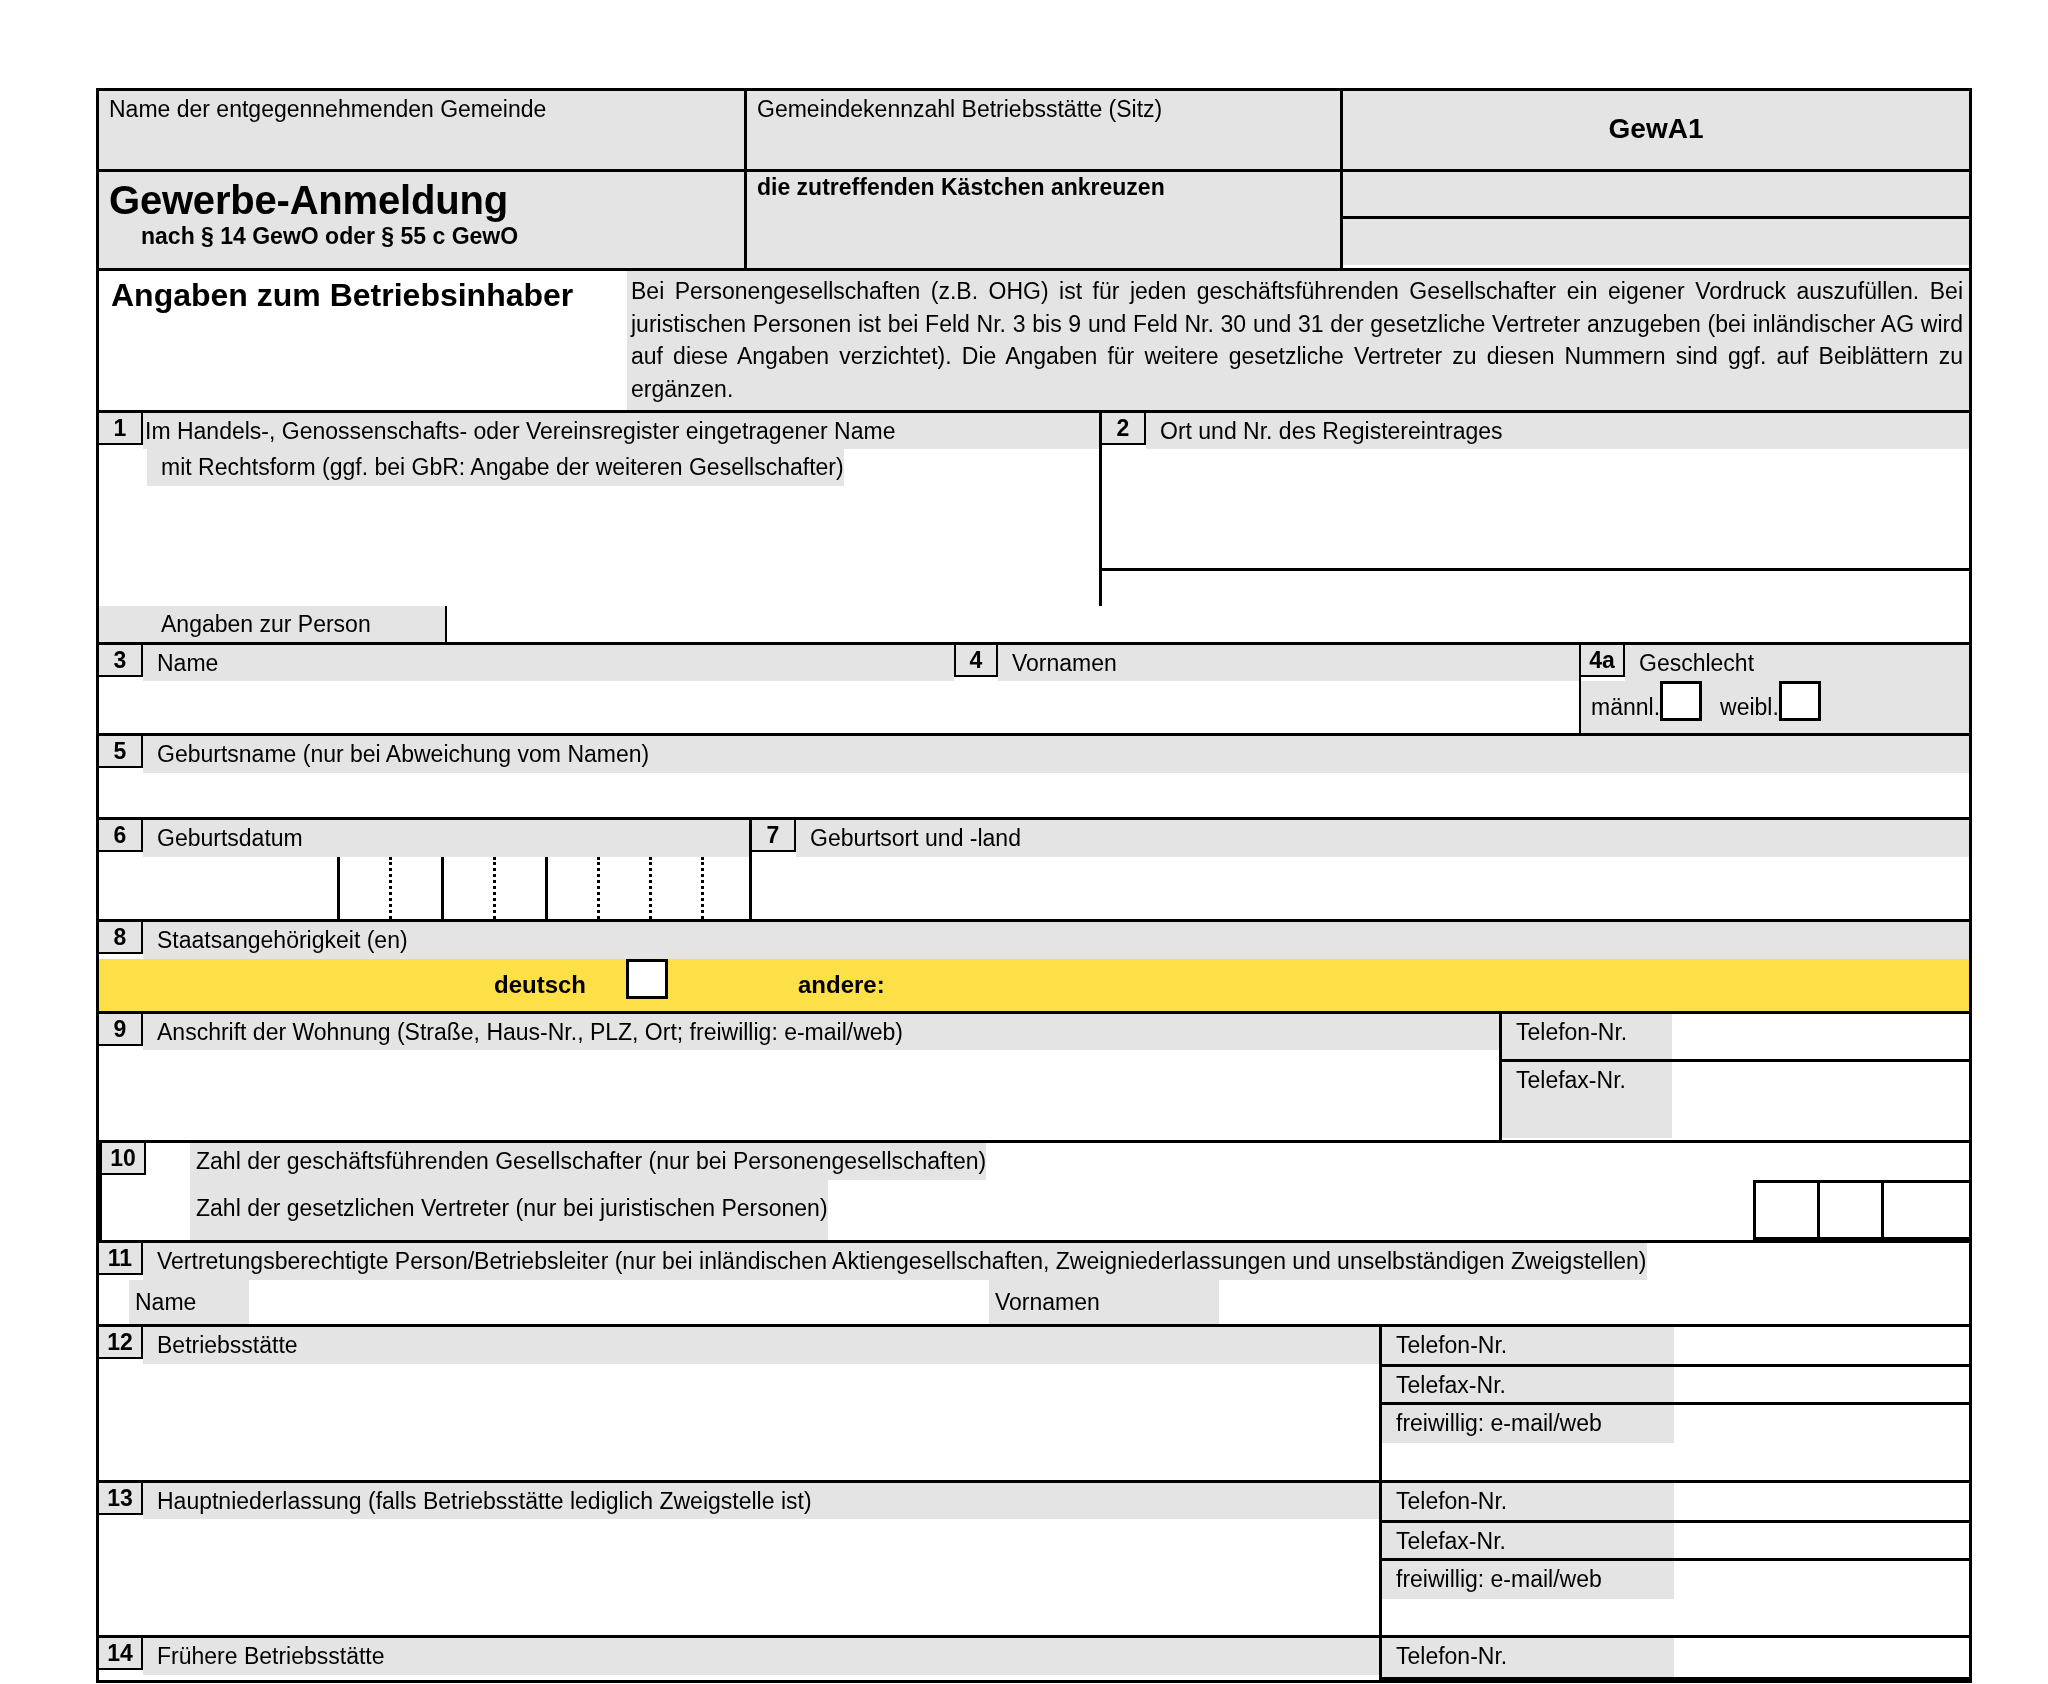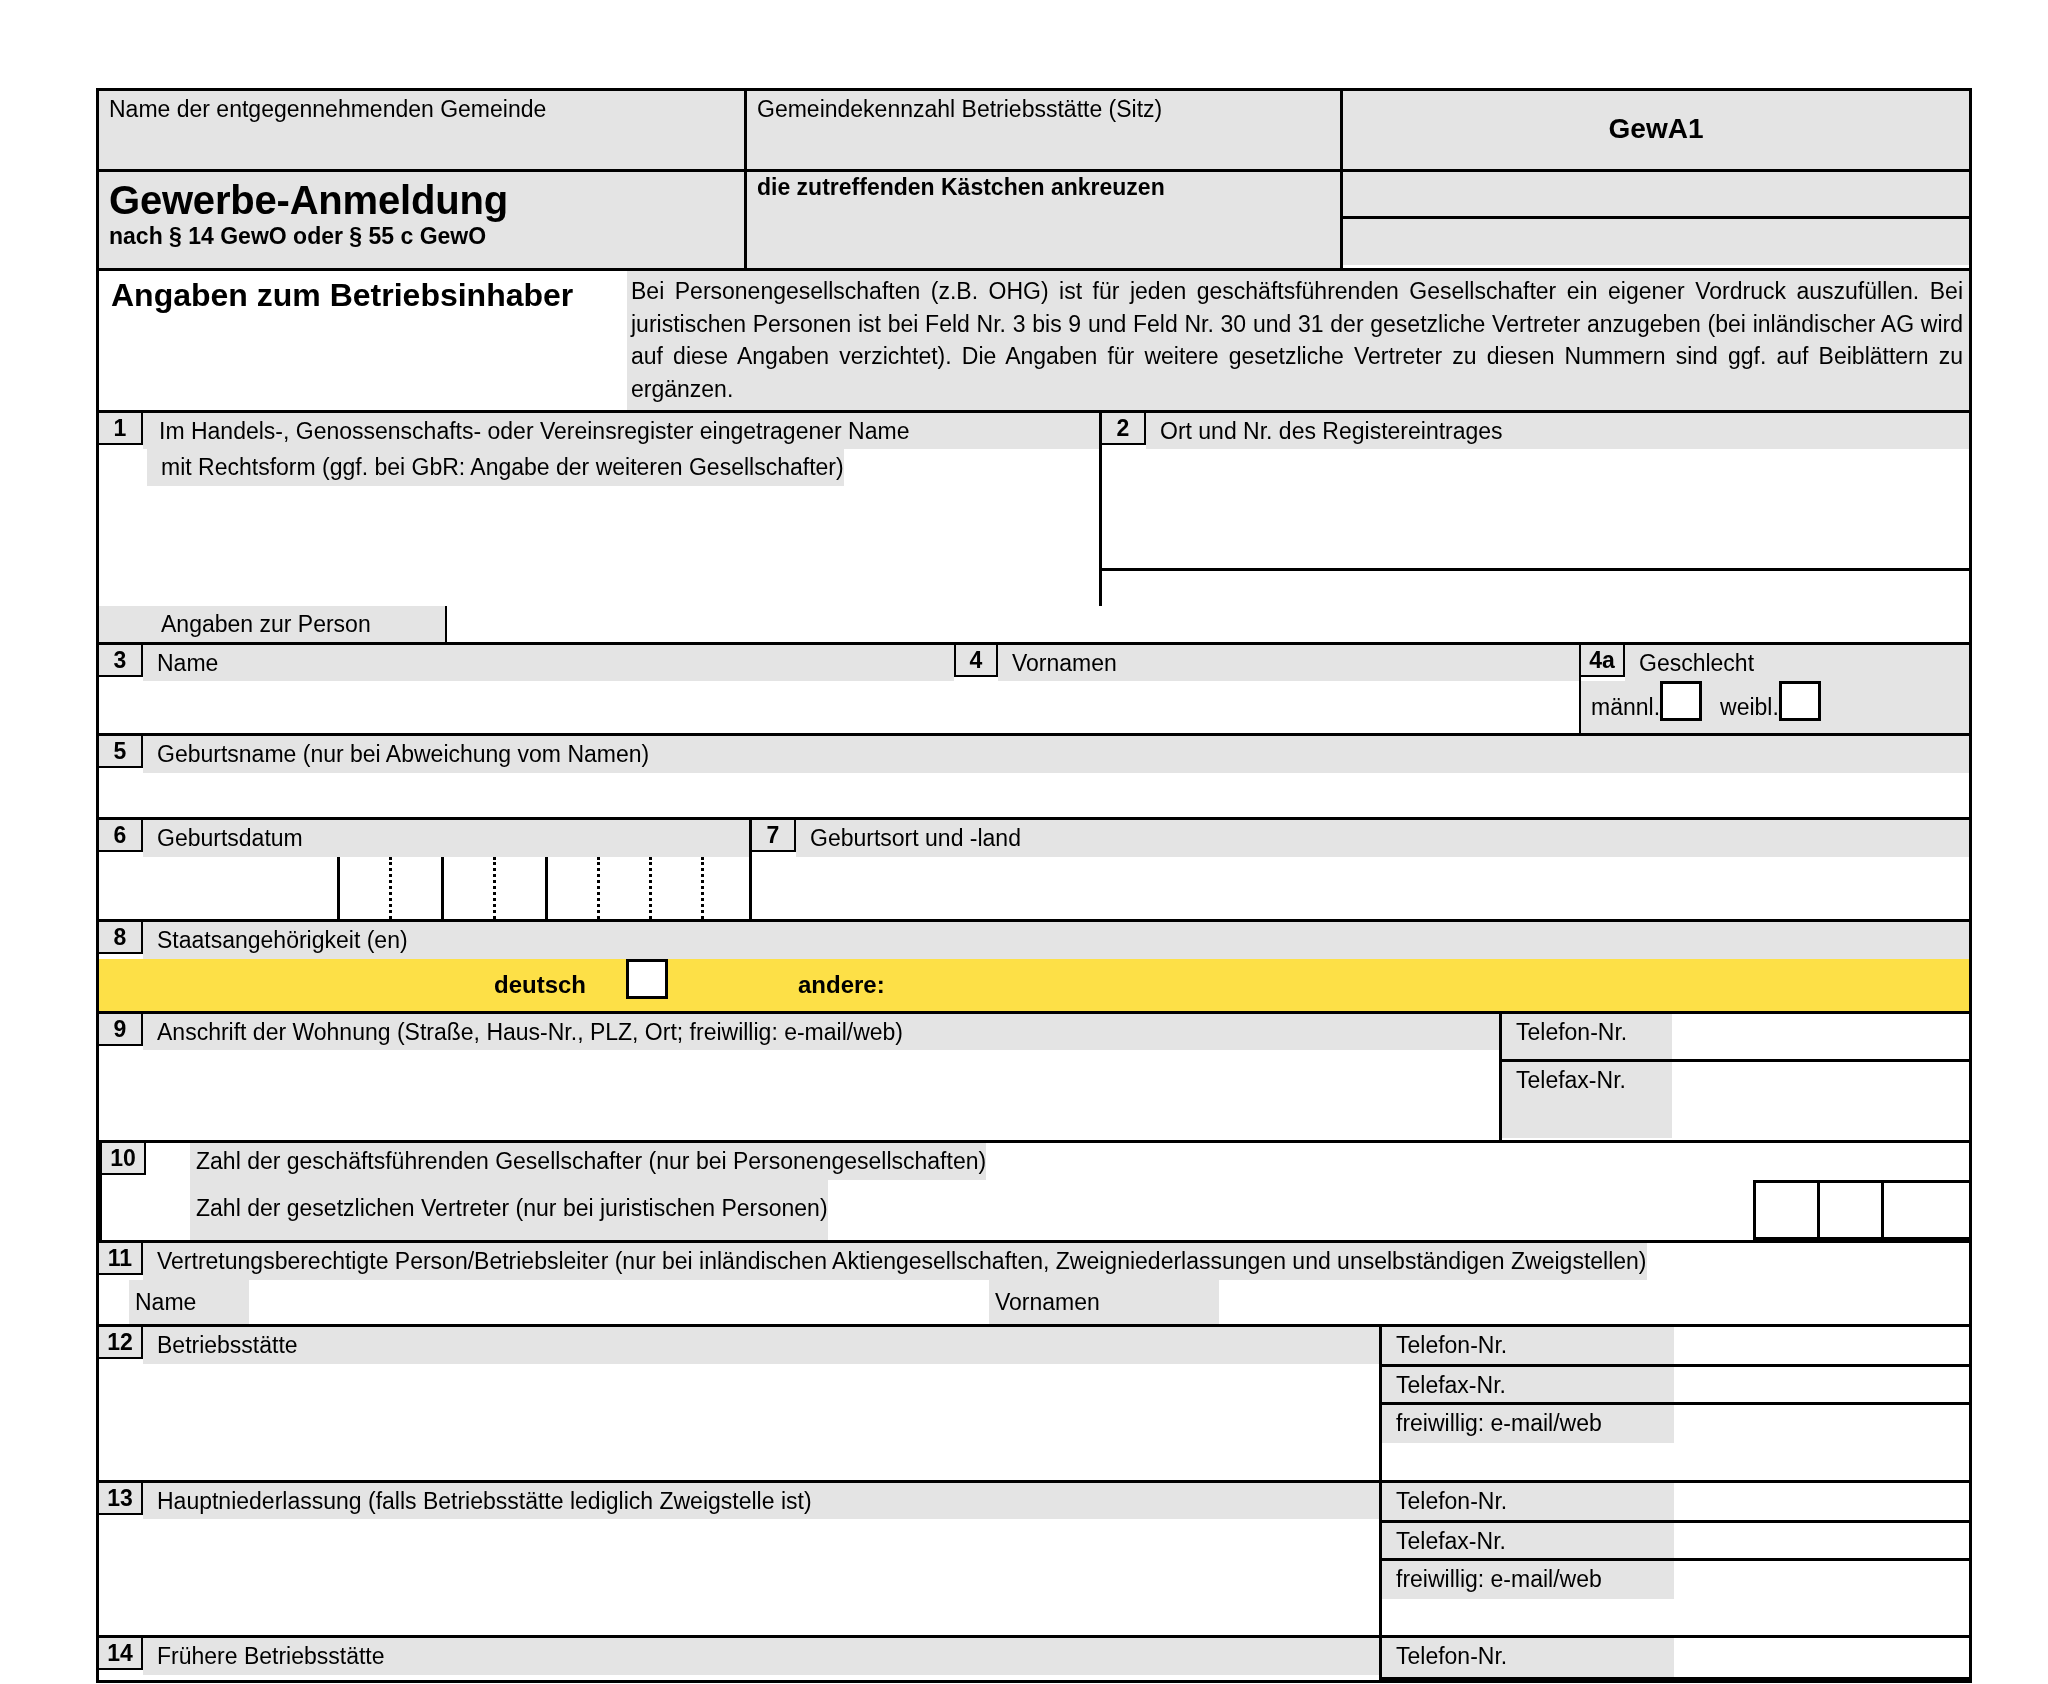--- a/index.html
+++ b/index.html
@@ -87,20 +87,21 @@
   .title-main {
     font-size: 40px;
     font-weight: bold;
     padding: 6px 0 0 10px;
     letter-spacing: -0.2px;
   }
   .title-sub {
     font-size: 23px;
     font-weight: bold;
     padding: 0 15px 6px 10px;
+    margin-left: 32px;
   }
   .instr {
     font-size: 23px;
     font-weight: bold;
     padding: 10px 0 10px 10px;
   }
   .gewa1 {
     font-size: 28px;
     font-weight: bold;
     text-align: center;
@@ -172,21 +173,21 @@
       <div class="grow">
         <div class="para">Bei Personengesellschaften (z.B. OHG) ist für jeden geschäftsführenden Gesellschafter ein eigener Vordruck auszufüllen. Bei juristischen Personen ist bei Feld Nr. 3 bis 9 und Feld Nr. 30 und 31 der gesetzliche Vertreter anzugeben (bei inländischer AG wird auf diese Angaben verzichtet). Die Angaben für weitere gesetzliche Vertreter zu diesen Nummern sind ggf. auf Beiblättern zu ergänzen.</div>
       </div>
     </div>
 
     <div class="row bt" style="height:196px;">
 
       <div style="width:1000px;min-width:1000px;box-sizing:border-box;position:relative;">
         <div class="row">
           <div class="numtag">1</div>
-          <div class="lbl grow" style="padding-left:16px;">Im Handels-, Genossenschafts- oder Vereinsregister eingetragener Name</div>
+          <div class="lbl grow" style="padding-left:2px;">Im Handels-, Genossenschafts- oder Vereinsregister eingetragener Name</div>
         </div>
         <div class="row">
           <div style="width:48px;min-width:48px;"></div>
           <div class="lbl" style="padding-left:14px;display:inline-block;width:auto;">mit Rechtsform (ggf. bei GbR: Angabe der weiteren Gesellschafter)</div>
           <div class="grow"></div>
         </div>
         <div style="height:112px;background:#fff;"></div>
       </div>
 
       <div class="grow bl" style="box-sizing:border-box;">

